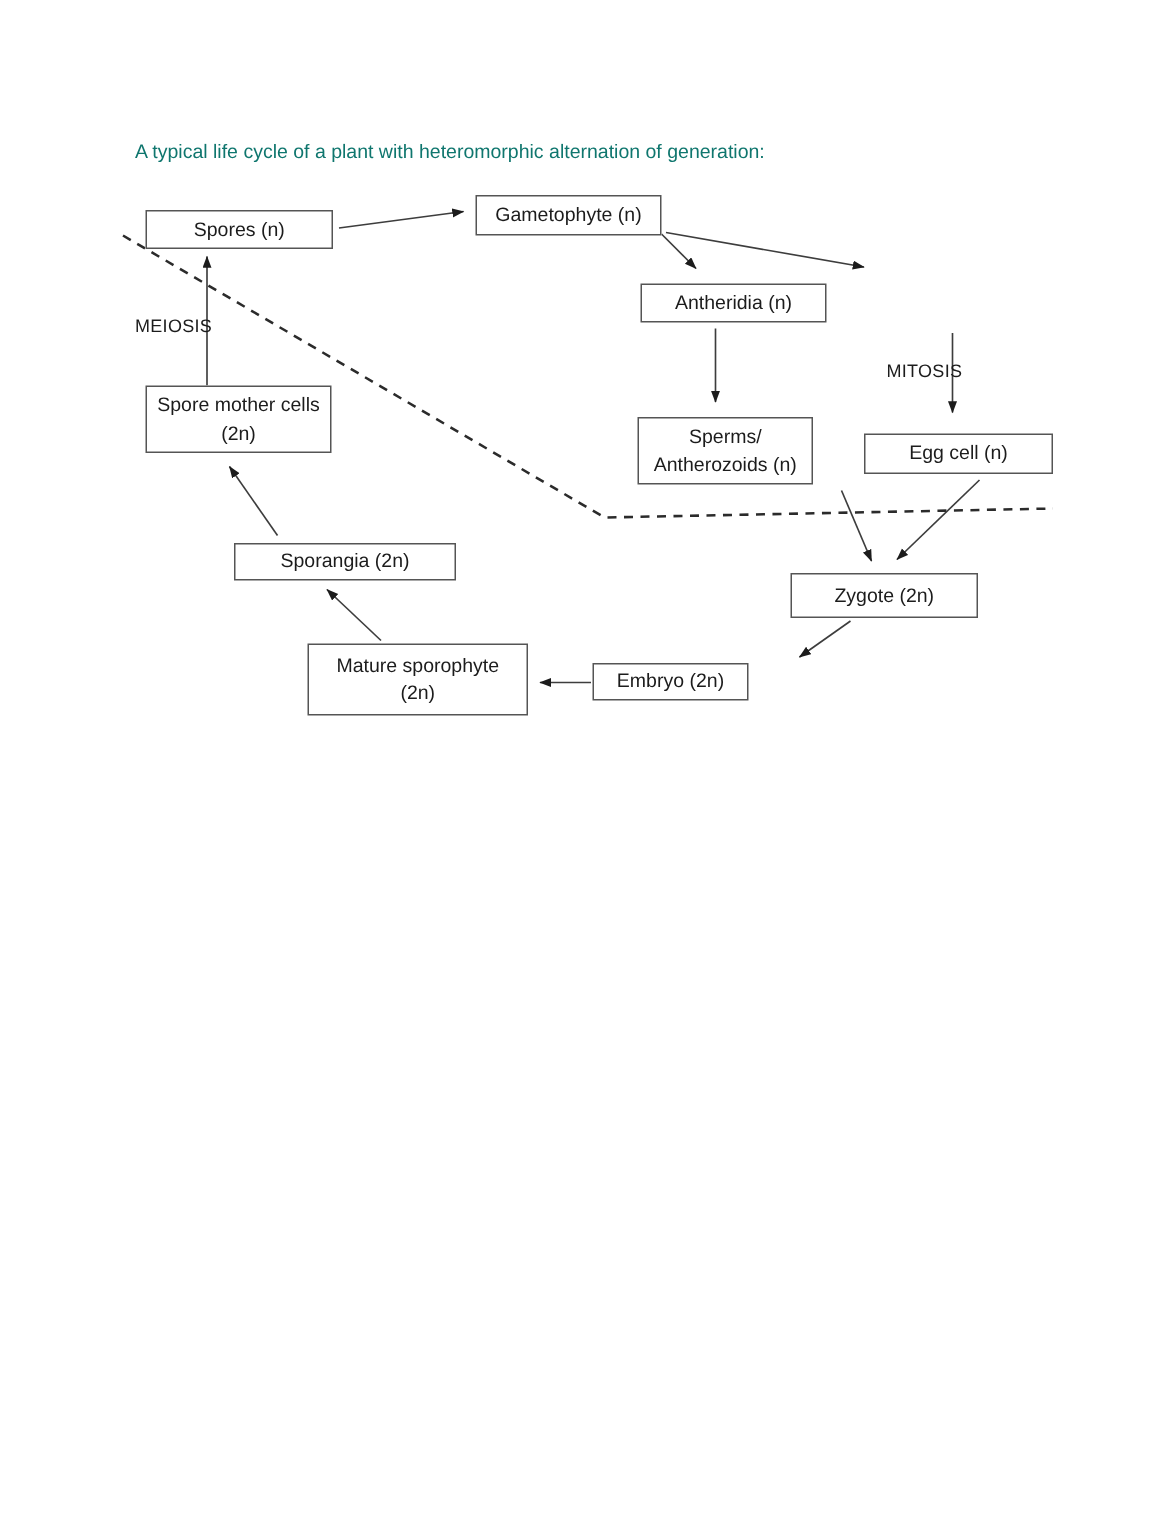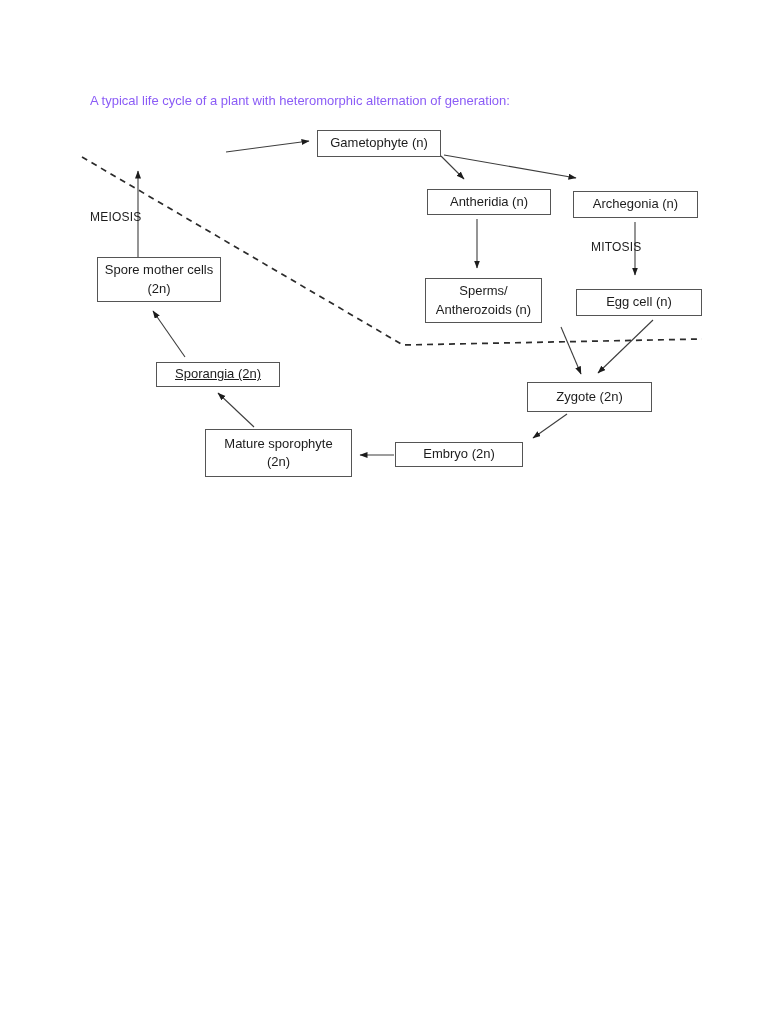--- a/index.html
+++ b/index.html
@@ -14,21 +14,21 @@
     background: #ffffff;
     font-family: "Liberation Sans", "DejaVu Sans", sans-serif;
     color: #1c1c1c;
     overflow: hidden;
   }
   .doc-title {
     position: absolute;
     left: 90px;
     top: 93px;
     font-size: 13px;
-    color: #8b5cf6;
+    color: #0f766e;
     white-space: nowrap;
   }
   svg.connector-layer {
     position: absolute;
     left: 0;
     top: 0;
     width: 768px;
     height: 560px;
   }
   .node {
@@ -53,24 +53,24 @@
     letter-spacing: 0.2px;
   }
   
   #node-spores            { left: 97px;  top: 140px; width: 125px; height: 26px; }
   #node-gametophyte       { left: 317px; top: 130px; width: 124px; height: 27px; }
   #node-antheridia        { left: 427px; top: 189px; width: 124px; height: 26px; }
   #node-archegonia        { left: 573px; top: 191px; width: 125px; height: 27px; }
   #node-spore-mother      { left: 97px;  top: 257px; width: 124px; height: 45px; }
   #node-sperms            { left: 425px; top: 278px; width: 117px; height: 45px; align-items: center; }
   #node-egg-cell          { left: 576px; top: 289px; width: 126px; height: 27px; }
-  #node-sporangia         { left: 156px; top: 362px; width: 124px; height: 25px; text-decoration: underline; }
+  #node-sporangia         { left: 156px; top: 362px; width: 148px; height: 25px; }
   #node-zygote            { left: 527px; top: 382px; width: 125px; height: 30px; }
   #node-mature-sporophyte { left: 205px; top: 429px; width: 147px; height: 48px; }
-  #node-embryo            { left: 395px; top: 442px; width: 128px; height: 25px; text-align: right; }
+  #node-embryo            { left: 395px; top: 442px; width: 104px; height: 25px; text-align: right; }
   #label-meiosis { left: 90px;  top: 210px; }
   #label-mitosis { left: 543px; top: 240px; margin-left: 48px; }
 </style>
 </head>
 <body>
 
 <div class="page">
 
   <div class="doc-title">A typical life cycle of a plant with heteromorphic alternation of generation:</div>
 
@@ -90,32 +90,32 @@
         <line x1="561" y1="327" x2="581" y2="374" stroke="#3d3d3d" stroke-width="1.1" marker-end="url(#arrowhead)"></line>
         <line x1="653" y1="320" x2="598" y2="373" stroke="#3d3d3d" stroke-width="1.1" marker-end="url(#arrowhead)"></line>
         <line x1="567" y1="414" x2="533" y2="438" stroke="#3d3d3d" stroke-width="1.1" marker-end="url(#arrowhead)"></line>
         <line x1="394" y1="455" x2="360" y2="455" stroke="#3d3d3d" stroke-width="1.1" marker-end="url(#arrowhead)"></line>
         <line x1="254" y1="427" x2="218" y2="393" stroke="#3d3d3d" stroke-width="1.1" marker-end="url(#arrowhead)"></line>
         <line x1="185" y1="357" x2="153" y2="311" stroke="#3d3d3d" stroke-width="1.1" marker-end="url(#arrowhead)"></line>
         <line x1="138" y1="257" x2="138" y2="171" stroke="#3d3d3d" stroke-width="1.1" marker-end="url(#arrowhead)"></line>
       </g>
   </svg>
 
+  <div class="node" id="node-spores">
+    <span>Spores (n)</span>
+  </div>
 
   <div class="node" id="node-gametophyte">
     <span>Gametophyte (n)</span>
   </div>
 
   <div class="node" id="node-antheridia">
     <span>Antheridia (n)</span>
   </div>
 
-  <div class="node" id="node-archegonia">
-    <span>Archegonia (n)</span>
-  </div>
 
   <div class="node" id="node-spore-mother">
     <span>Spore mother cells</span>
     <span>(2n)</span>
   </div>
 
   <div class="node" id="node-sperms">
     <span>Sperms/</span>
     <span>Antherozoids (n)</span>
   </div>

